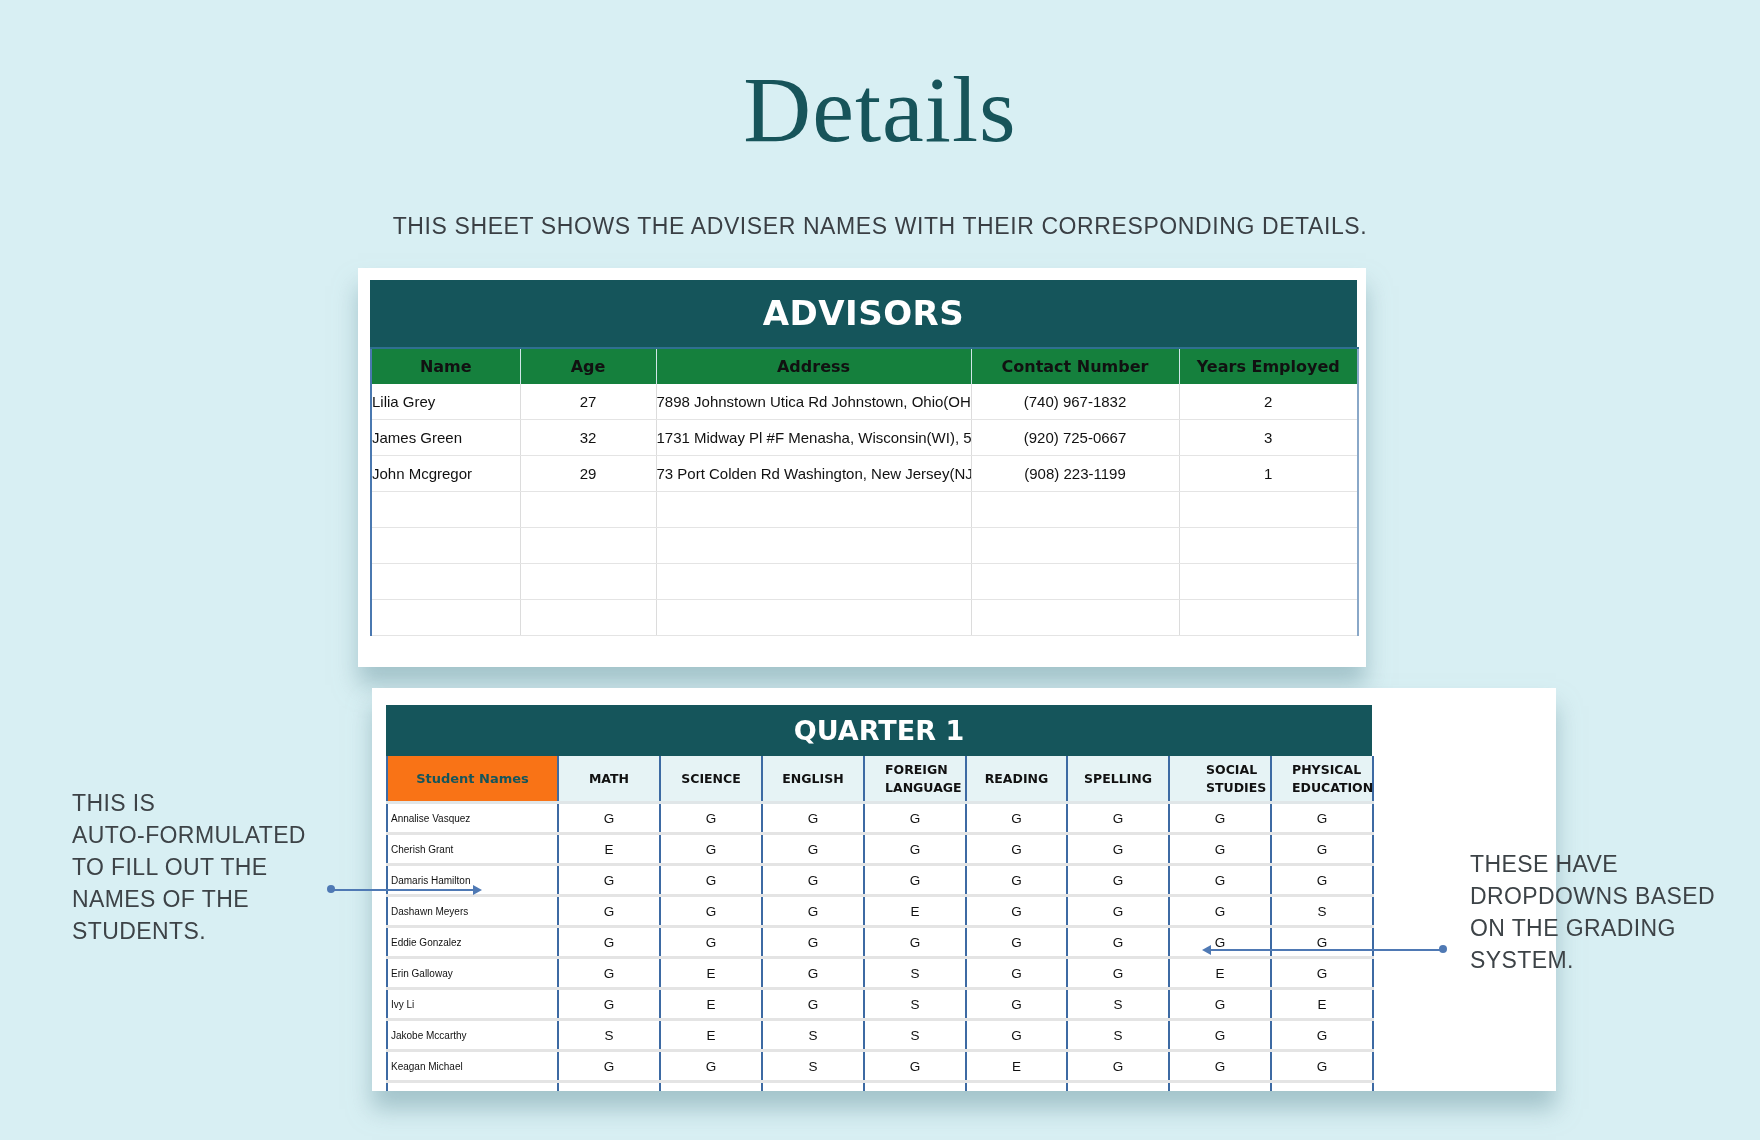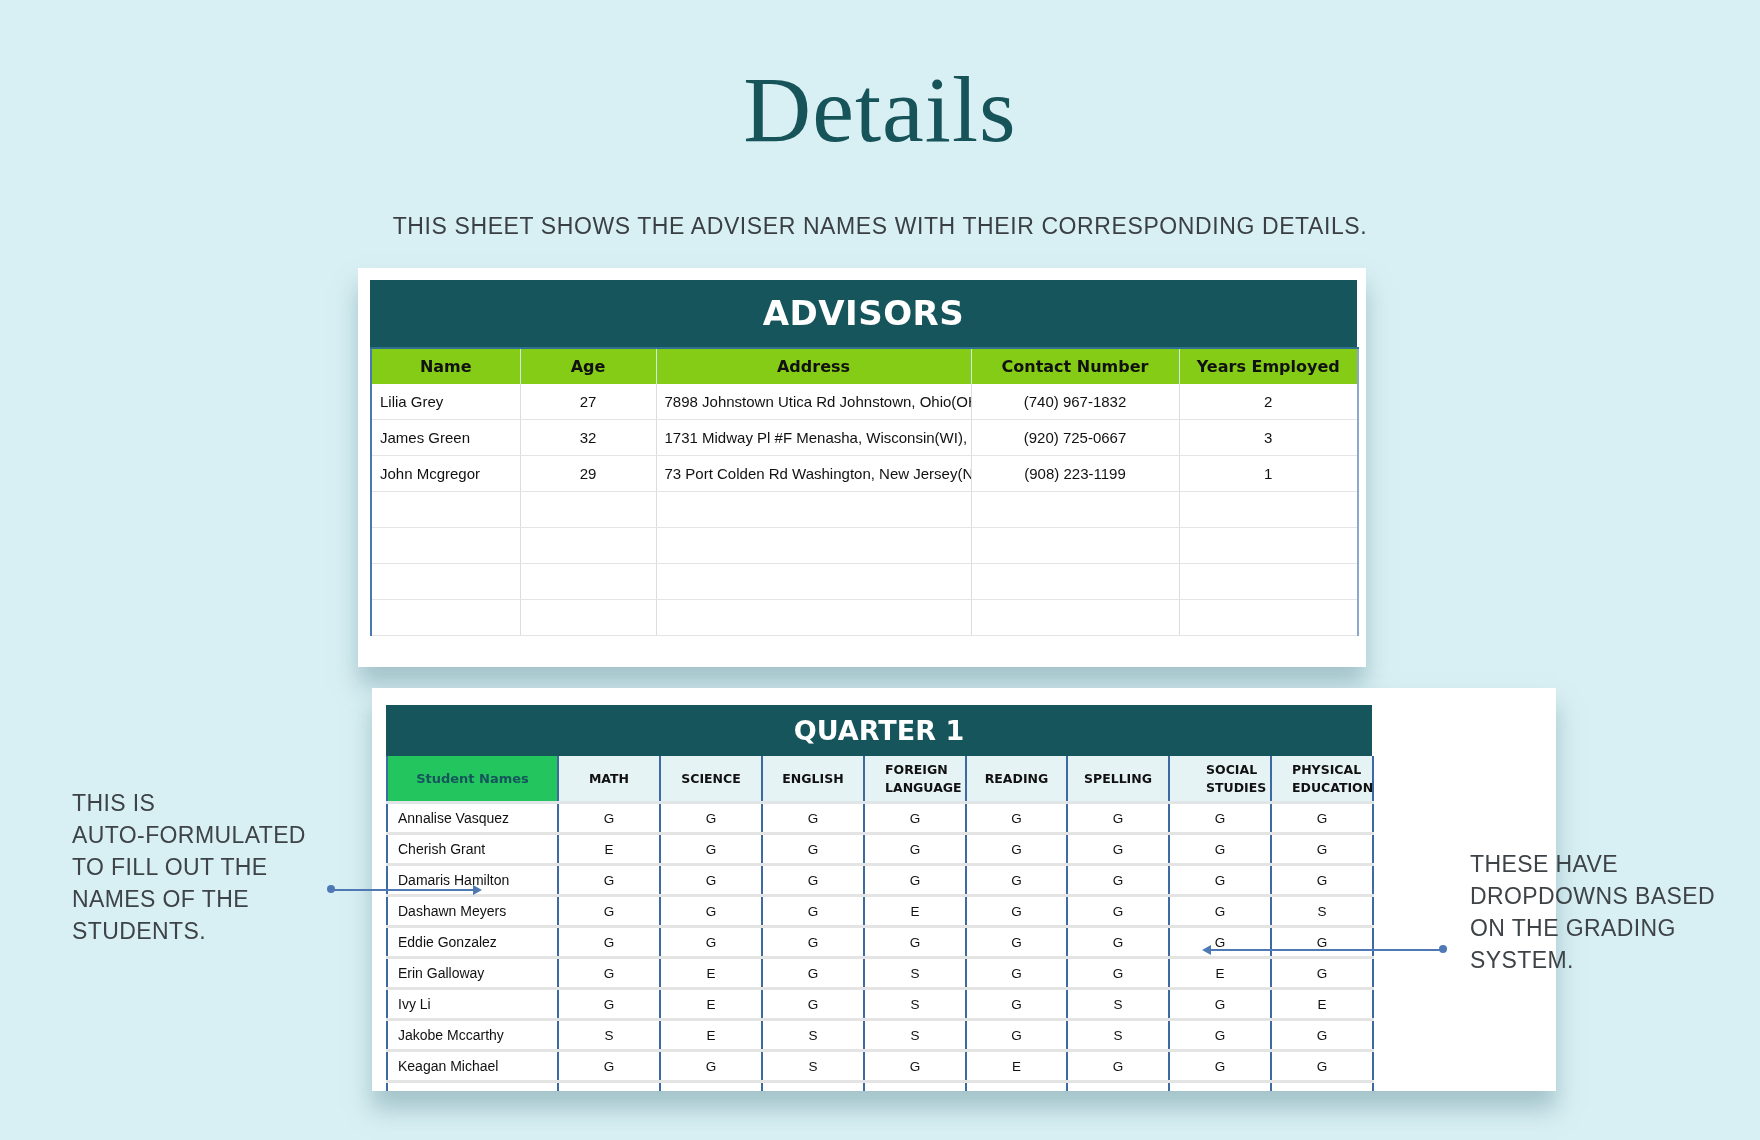--- a/index.html
+++ b/index.html
@@ -24,44 +24,44 @@
   .band {
     position:absolute; background:#15555b; color:#fff; text-align:center;
     font-weight:bold; font-family:"DejaVu Sans", sans-serif;
   }
   table { border-collapse:collapse; position:absolute; table-layout:fixed; }
   
   #adv-card { left:358px; top:268px; width:1008px; height:399px; }
   #adv-band { left:12px; top:12px; width:987px; height:67px; line-height:67px; font-size:34px; letter-spacing:0.5px; }
   #adv-table { left:12px; top:79px; width:987px; border-left:2px solid #4a78b0; border-right:2px solid #8aa8c8; }
   #adv-table th {
-    background:#84cc16; height:35px; font-size:16px; font-weight:bold; color:#111;
+    background:#15803d; height:35px; font-size:16px; font-weight:bold; color:#111;
     border-right:1px solid #d0e6e8; border-top:2px solid #2f6f8f; padding:0;
     font-family:"DejaVu Sans", sans-serif;
   }
   #adv-table td {
     height:35px; border-bottom:1px solid #e4e4e4; border-right:1px solid #dcdcdc;
-    font-size:15px; color:#111; padding:0 8px; white-space:nowrap; overflow:hidden;
+    font-size:15px; color:#111; padding:0 0; white-space:nowrap; overflow:hidden;
   }
   #adv-table td.c { text-align:center; }
   
   #q-card { left:372px; top:688px; width:1184px; height:403px; overflow:hidden; }
   #q-band { left:14px; top:17px; width:986px; height:51px; line-height:51px; font-size:27px; }
   #q-table { left:14px; top:68px; width:986px; border-left:2px solid #3d6aa3; }
   #q-table th {
     background:#e6f3f5; height:45px; font-size:12.5px; font-weight:bold; color:#111;
     border-right:2px solid #3d6aa3; border-bottom:3px solid #e0e6e8; padding:0; line-height:18px;
     font-family:"DejaVu Sans", sans-serif;
   }
-  #q-table th.names { background:#22c55e; color:#15555b; font-size:13px; }
+  #q-table th.names { background:#f97316; color:#15555b; font-size:13px; }
   #q-table td {
     height:28px; border-bottom:3px solid #e4e4e4; border-right:2px solid #3d6aa3;
     font-size:13.5px; color:#111; text-align:center; padding:0;
   }
-  #q-table td.name { text-align:left; padding-left:10px; font-size:14px;margin-top:12px; }
+  #q-table td.name { text-align:left; padding-left:3px; font-size:10px;margin-top:12px; }
   .note {
     position:absolute; font-size:23px; line-height:32px; color:#3d4347; letter-spacing:0.4px;
   }
   #note-left { left:72px; top:787px; width:260px; }
   #note-right { left:1470px; top:848px; width:260px; }
   .dot { position:absolute; width:8px; height:8px; border-radius:50%; background:#4f79b4; }
   .line { position:absolute; height:1.5px; background:#4f79b4; }
   .arrow-r { position:absolute; width:0; height:0; border-top:5px solid transparent; border-bottom:5px solid transparent; border-left:9px solid #4f79b4; }
   .arrow-l { position:absolute; width:0; height:0; border-top:5px solid transparent; border-bottom:5px solid transparent; border-right:9px solid #4f79b4; }
 </style>

